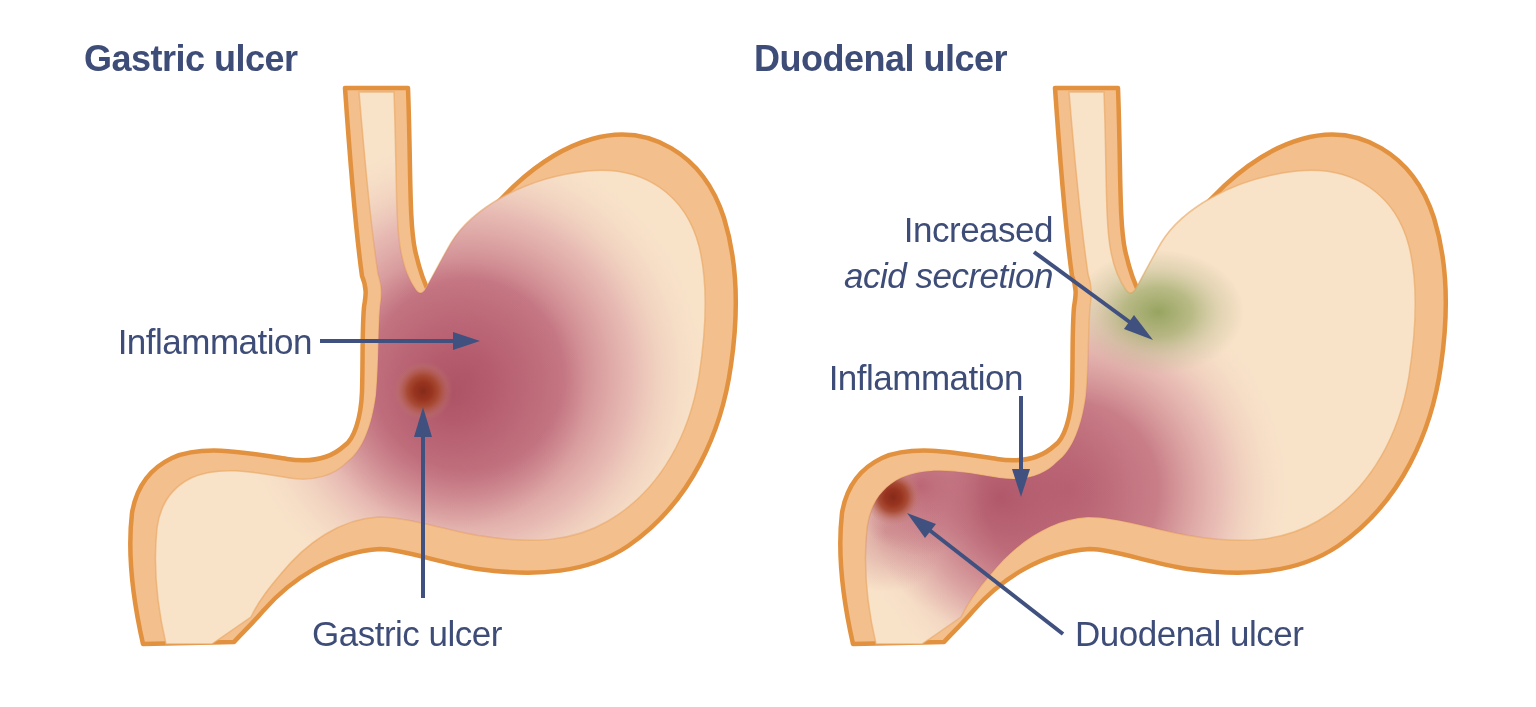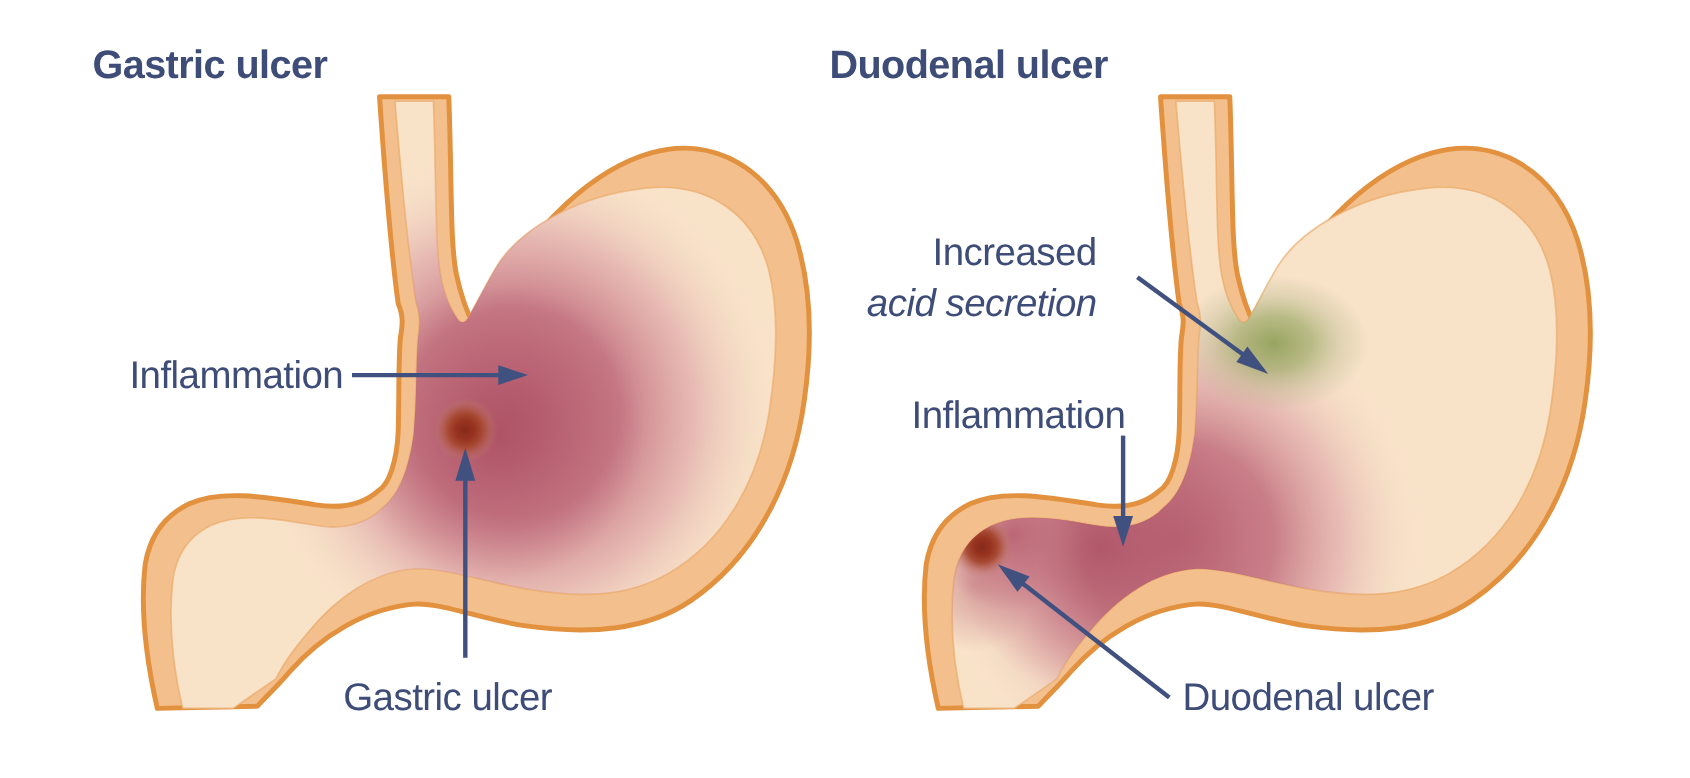--- a/index.html
+++ b/index.html
@@ -202,21 +202,21 @@
   </svg>
 
   <div class="ttl" style="left:84px;top:38px;">Gastric ulcer</div>
 
   <div class="ttl" style="left:754px;top:38px;">Duodenal ulcer</div>
 
   <div class="lbl r-align" style="left:62px;top:320px;width:250px;">Inflammation</div>
 
   <div class="lbl" style="left:312px;top:612px;">Gastric ulcer</div>
 
-  <div class="lbl r-align" style="left:732px;top:207px;width:265px;line-height:46px;">
+  <div class="lbl r-align" style="left:788px;top:207px;width:265px;line-height:46px;">
     <span style="display:block;">Increased</span>
     <span style="display:block;font-style:italic;">acid secretion</span>
   </div>
 
   <div class="lbl r-align" style="left:793px;top:356px;width:230px;">Inflammation</div>
 
   <div class="lbl" style="left:1075px;top:612px;">Duodenal ulcer</div>
 
 </div>
 

